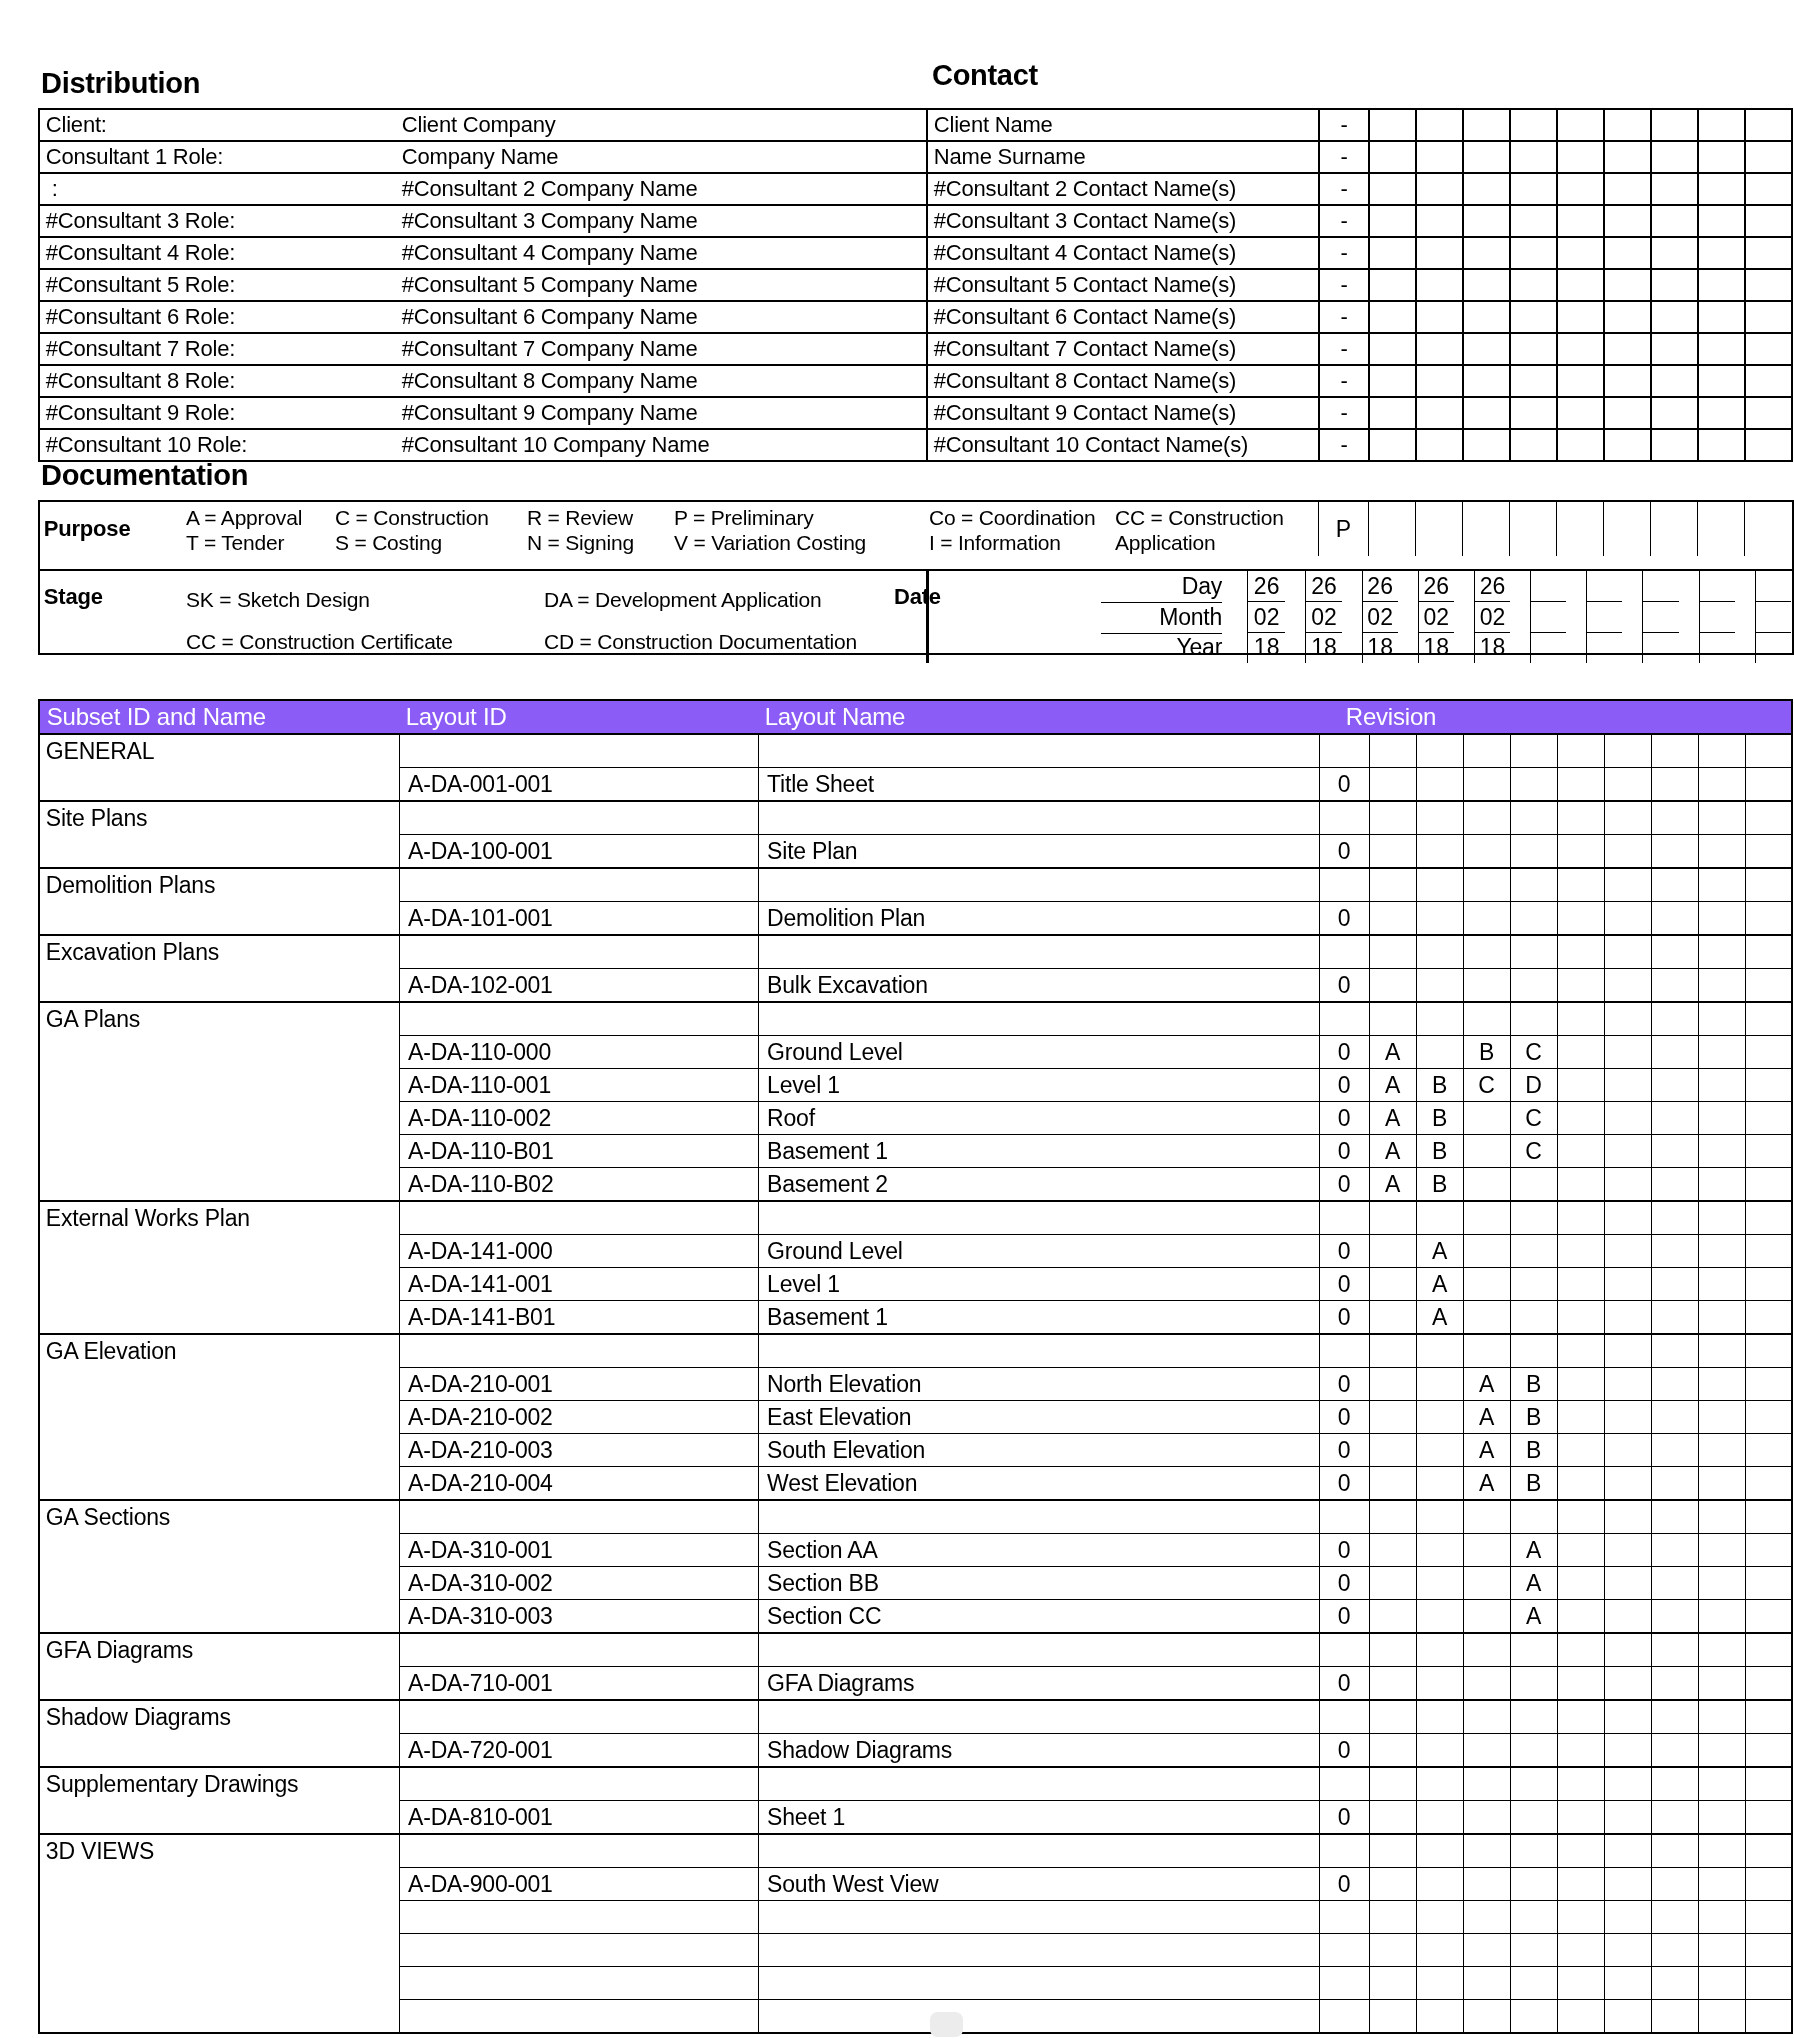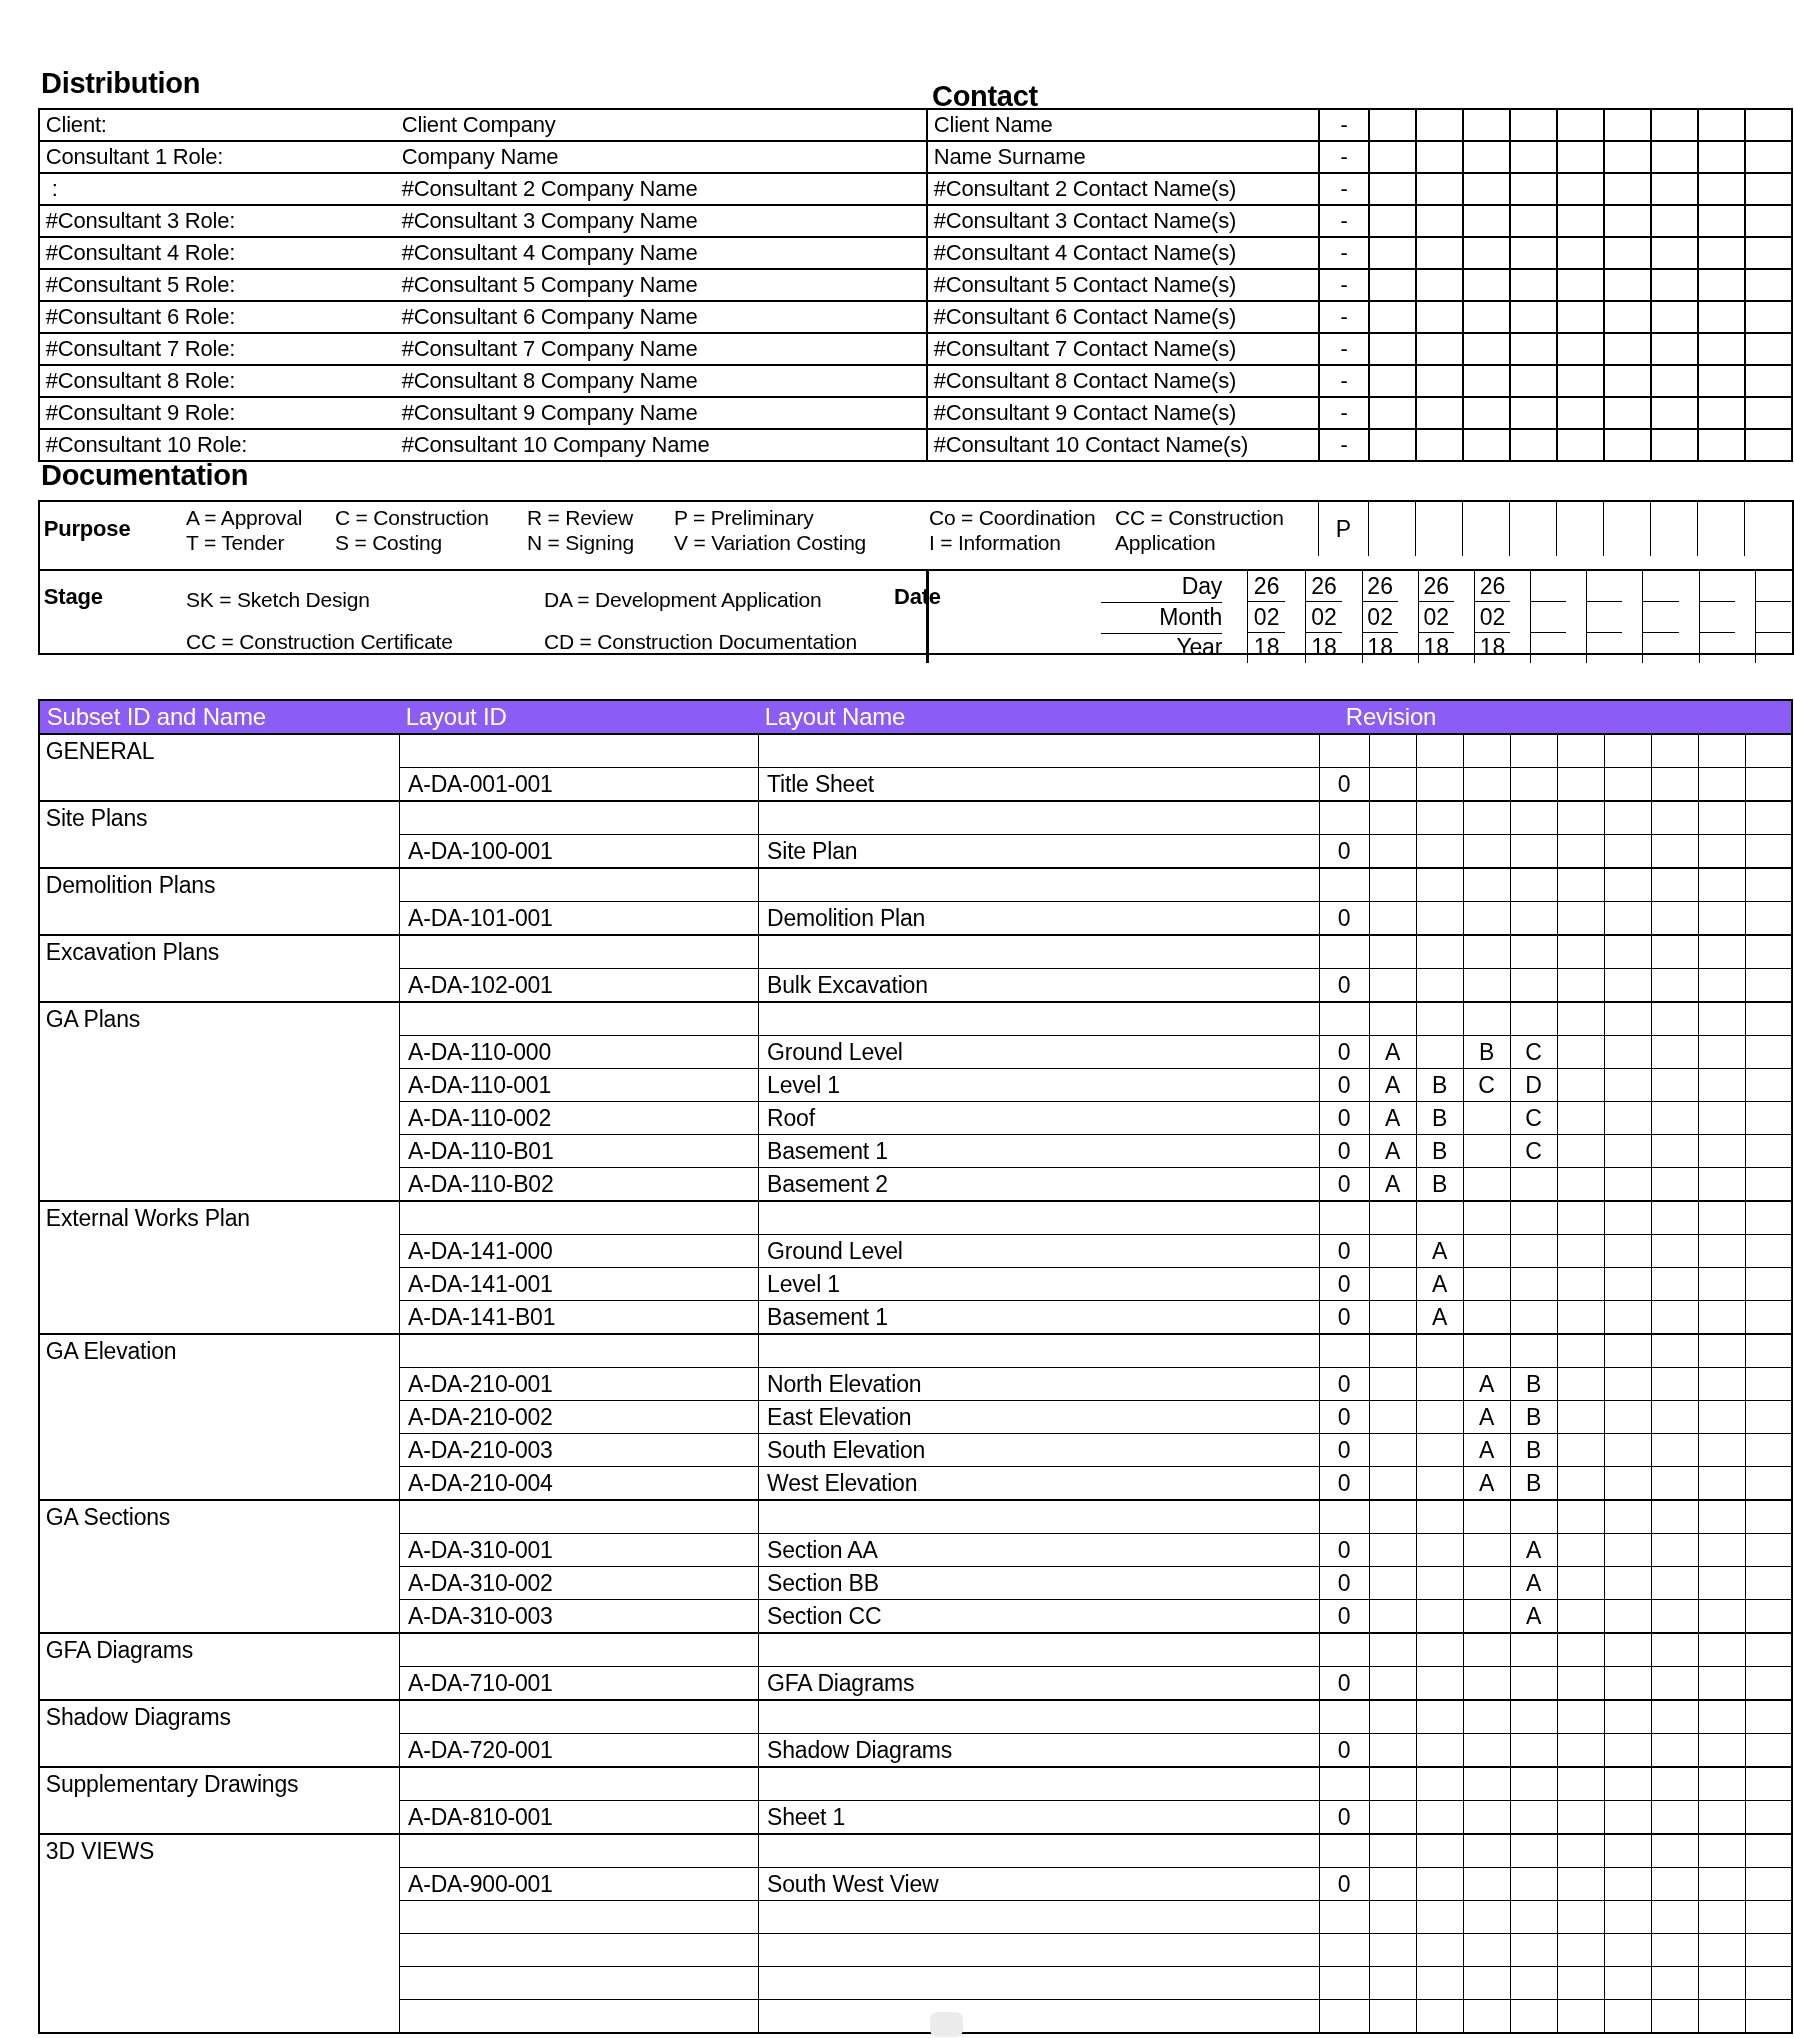--- a/index.html
+++ b/index.html
@@ -53,21 +53,21 @@
 
   #artifact{position:absolute;left:930px;top:2012px;width:33px;height:25px;
             background:#ececec;border-radius:7.7px;}
 </style>
 </head>
 <body>
 
 <div id="page">
 
   <div class="title" style="left:41px;top:67px;">Distribution</div>
-  <div class="title" style="left:932px;top:80px;">Contact</div>
+  <div class="title" style="left:932px;top:59px;">Contact</div>
 
   <table class="dist">
     <colgroup id="dist-cols">
         <col style="width: 358px;">
         <col style="width: 530px;">
         <col style="width: 392px;">
         <col style="width: 50px;">
         <col style="width: 47px;">
         <col style="width: 47px;">
         <col style="width: 47px;">

